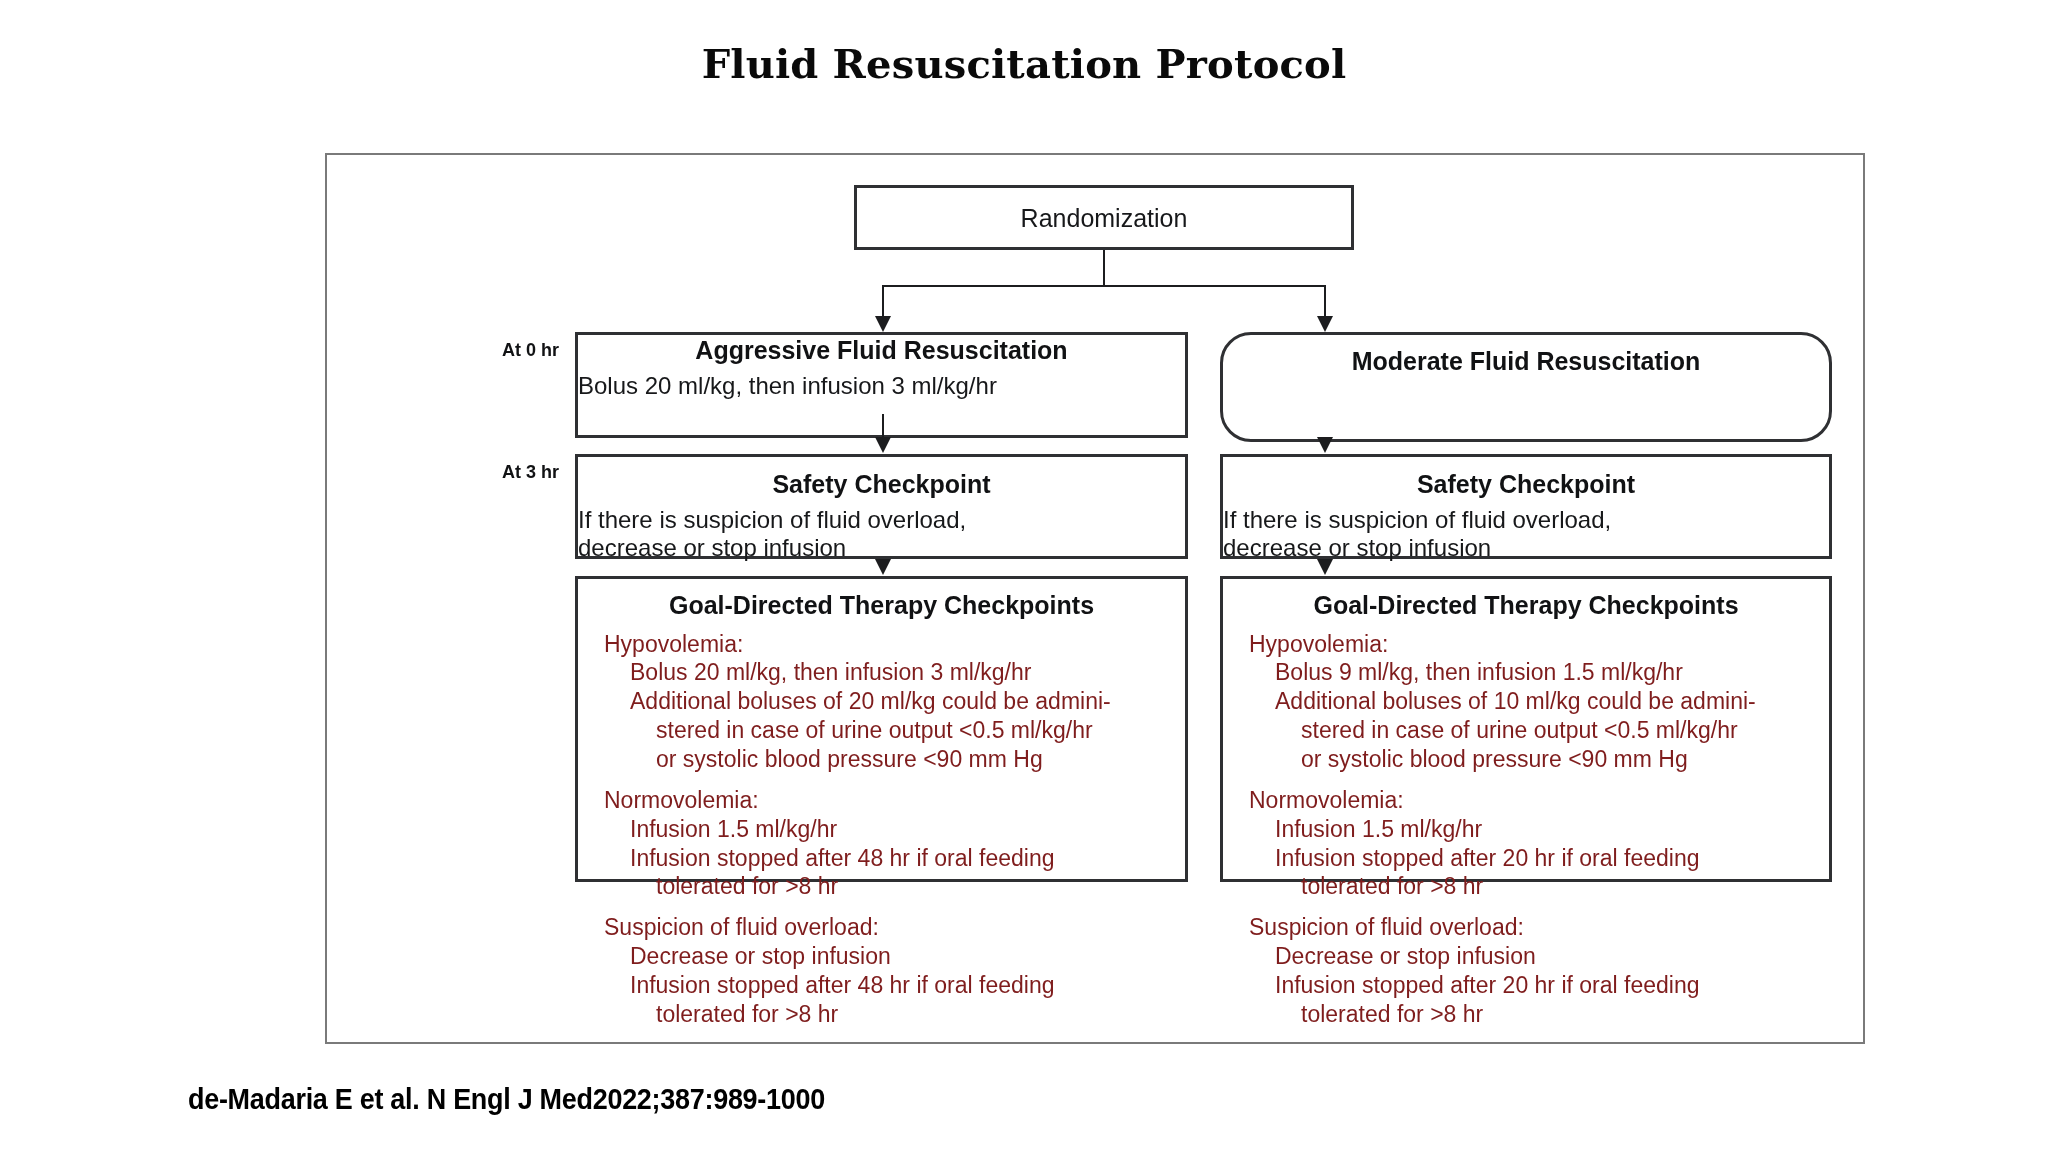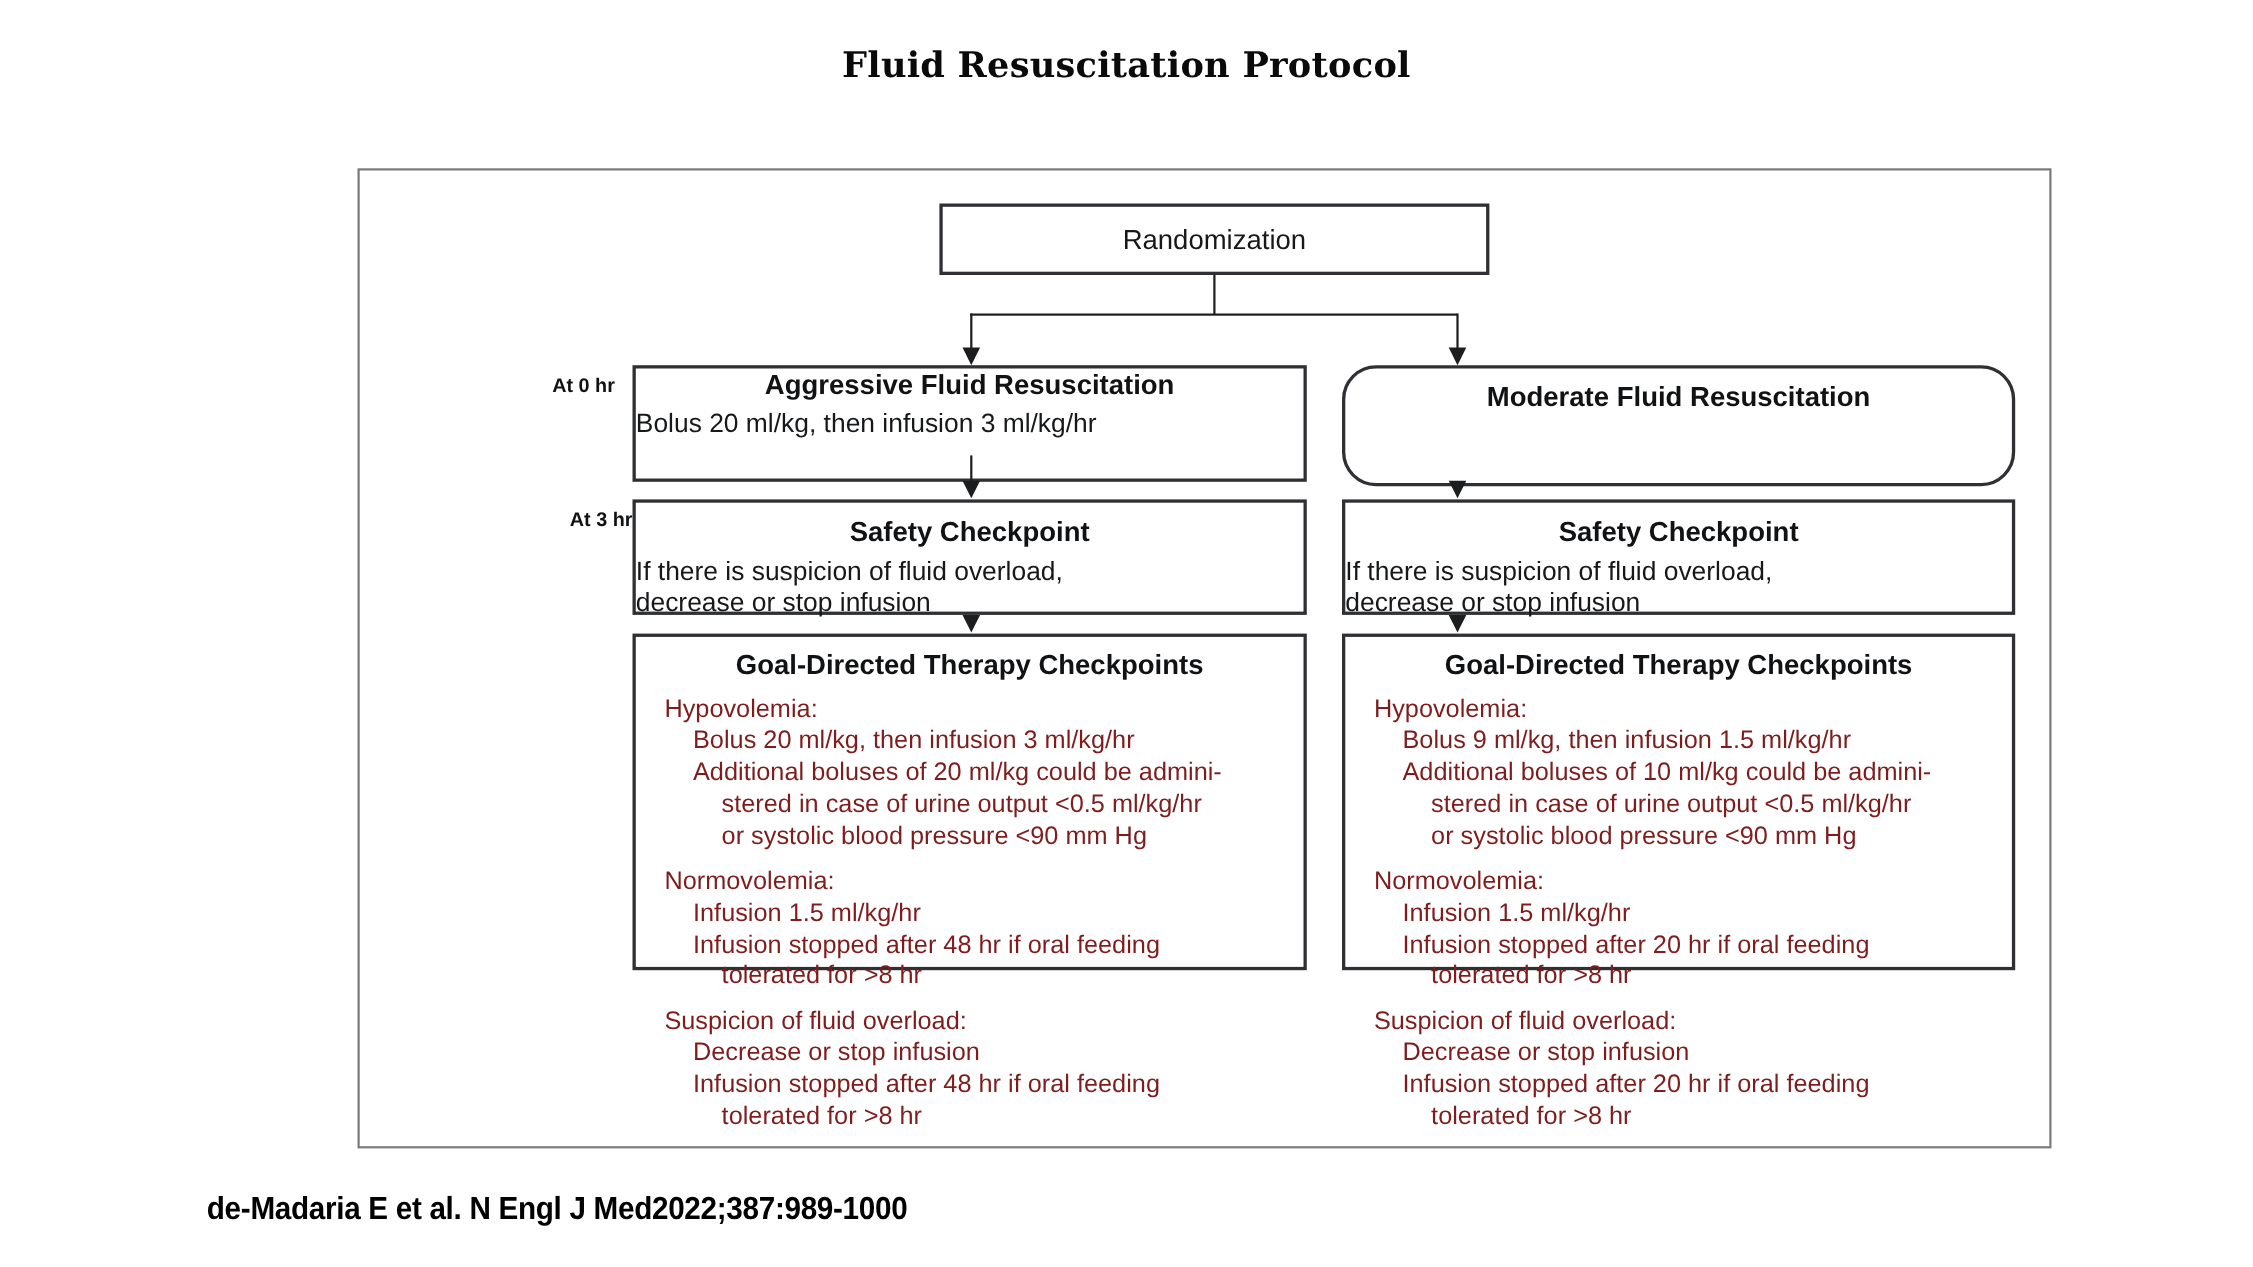--- a/index.html
+++ b/index.html
@@ -18,21 +18,21 @@
 
   
   .fig-title {
     position: absolute;
     left: 0;
     top: 40px;
     width: 2048px;
     text-align: center;
     font-family: "DejaVu Serif", serif;
     font-weight: bold;
-    font-size: 32px;
+    font-size: 40px;
     letter-spacing: 0.2px;
     color: #0a0a0a;
   }
 
   
   .figure-frame {
     position: absolute;
     left: 325px;
     top: 153px;
     width: 1540px;
@@ -106,21 +106,21 @@
   .row-label {
     position: absolute;
     font-weight: bold;
     font-size: 18px;
     text-align: right;
     line-height: 1.22;
     color: #111214;
     white-space: pre-line;
   }
   #label-0hr  { left: 0px;  top: 185px; width: 232px; }
-  #label-3hr  { left: 16px;  top: 307px; width: 232px; }
+  #label-3hr  { left: 0px;  top: 307px; width: 232px; }
   #label-12hr { left: 0px;  top: 425px; width: 232px; }
 
   
   .conn {
     position: absolute;
     background: #1c1d1f;
   }
   .v-line { width: 2px; }
   .h-line { height: 2px; }
   .arrow-head {

